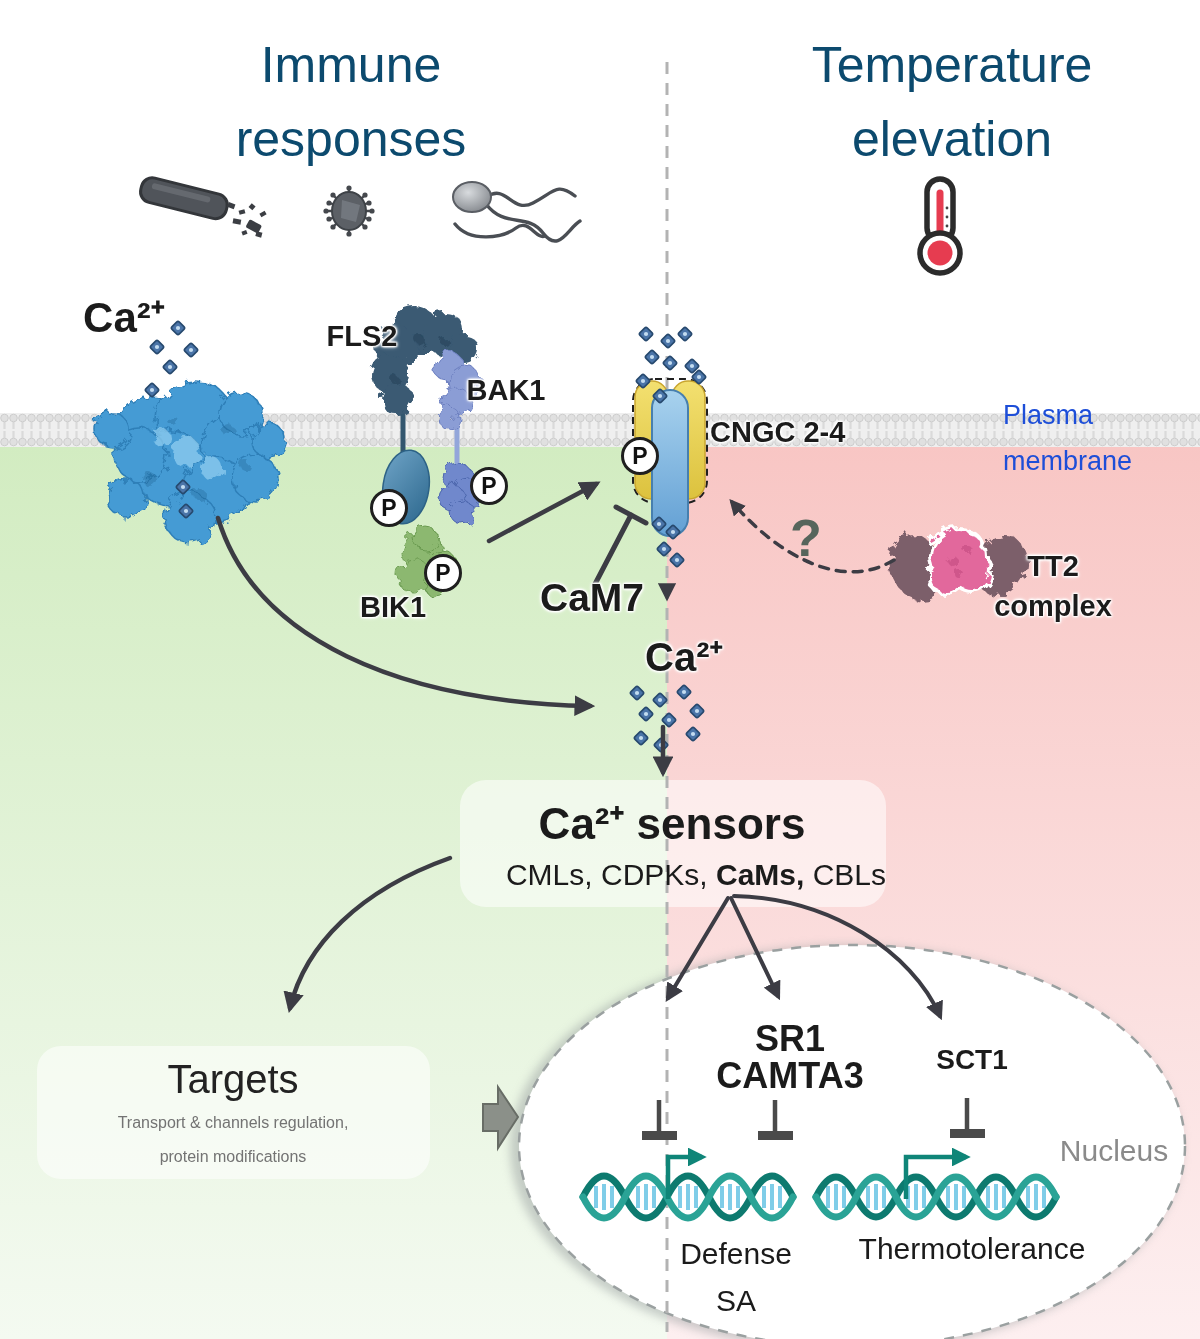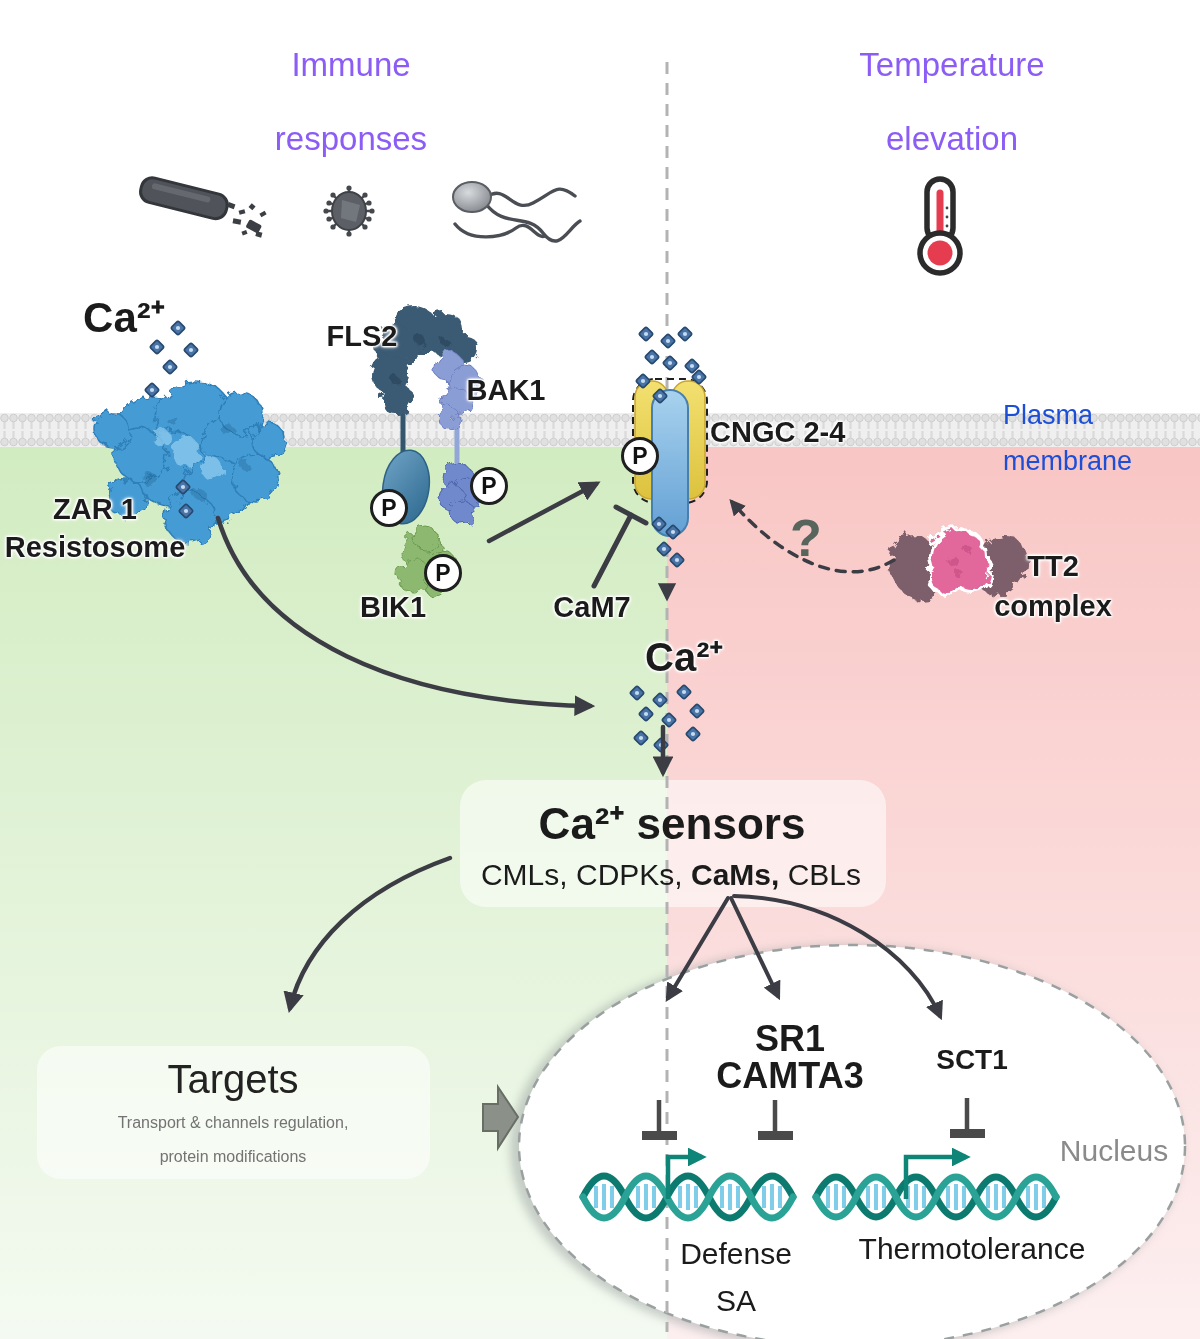--- a/index.html
+++ b/index.html
@@ -8,38 +8,38 @@
     outline:2px solid #a9a9a9;outline-offset:-2px;overflow:hidden;
     font-family:"Liberation Sans",sans-serif;
   }
   .gfx{position:absolute;left:0;top:0;}
   .lbl{
     position:absolute;transform:translateX(-50%);text-align:center;
     white-space:pre-line;color:#1b1b1b;line-height:1.25;
   }
   .lbl.left{transform:none;text-align:left;}
   .halo{text-shadow:-1px -1px 2px #fff,1px -1px 2px #fff,-1px 1px 2px #fff,1px 1px 2px #fff,0 0 5px #fff;}
-  .title{font-size:33px;font-weight:400;line-height:74px;color:#8b5cf6;}
+  .title{font-size:50px;font-weight:400;line-height:74px;color:#0c4a6e;}
   .bold{font-weight:700;}
   .gray{color:#8a8a8a;}
   .t-immune{left:351px;top:28px;}
   .t-temp{left:952px;top:28px;}
   .ca-top{left:124px;top:292px;font-size:42px;font-weight:700;}
   .fls2{left:362px;top:318px;font-size:29px;}
   .bak1{left:506px;top:360px;font-size:29px;margin-top:12px;}
   .bik1{left:393px;top:589px;font-size:29px;}
-  .cam7{left:592px;top:589px;font-size:29px;}
+  .cam7{left:592px;top:574px;font-size:39px;}
   .cngc{left:710px;top:414px;font-size:29px;}
   .zar1{left:95px;top:490px;font-size:29px;line-height:38px;}
   .plasma{left:1003px;top:392px;font-size:27px;line-height:46px;color:#1d4ed8;text-align:left;}
   .tt2{left:1053px;top:546px;font-size:29px;line-height:40px;text-align:center;}
   .qmark{left:806px;top:506px;font-size:52px;font-weight:700;color:#57655c;}
   .ca-mid{left:684px;top:632px;font-size:40px;font-weight:700;}
   .sens-title{left:672px;top:796px;font-size:44px;font-weight:700;}
-  .sens-list{left:671px;top:856px;font-size:30px;font-weight:400;white-space:nowrap;}
+  .sens-list{left:696px;top:856px;font-size:30px;font-weight:400;white-space:nowrap;}
   .targets-title{left:233px;top:1054px;font-size:40px;color:#222;}
   .targets-sub{left:233px;top:1106px;font-size:16px;line-height:34px;color:#737373;}
   .tf1{left:661px;top:1020px;font-size:28px;line-height:37px;}
   .tf2{left:790px;top:1020px;font-size:36px;line-height:37px;text-align:center;}
   .tf3{left:972px;top:1042px;font-size:28px;}
   .defense{left:736px;top:1230px;font-size:30px;line-height:47px;}
   .thermo{left:972px;top:1230px;font-size:30px;white-space:nowrap;}
   .nuc{left:1114px;top:1132px;font-size:30px;}
   .cyto{left:1110px;top:1336px;font-size:32px;margin-top:10px;}
   .pcircle{
@@ -406,22 +406,20 @@
 responses</div>
   <div class="lbl title t-temp">Temperature
 elevation</div>
 
   <div class="lbl ca-top">Ca²⁺</div>
   <div class="lbl bold fls2 halo">FLS2</div>
   <div class="lbl bold bak1 halo">BAK1</div>
   <div class="lbl bold bik1 halo">BIK1</div>
   <div class="lbl bold cam7 halo">CaM7</div>
   <div class="lbl bold cngc halo left">CNGC 2-4</div>
-  <div class="lbl bold zar1 halo">ZAR 1
-Resistosome</div>
   <div class="lbl plasma left">Plasma
 membrane</div>
   <div class="lbl bold tt2 halo">TT2
 complex</div>
   <div class="lbl qmark">?</div>
   <div class="lbl ca-mid halo">Ca²⁺</div>
 
   <div class="lbl sens-title">Ca²⁺ sensors</div>
   <div class="lbl sens-list"><span>CMLs, CDPKs, </span><span class="bold">CaMs,</span><span> CBLs</span></div>
 

